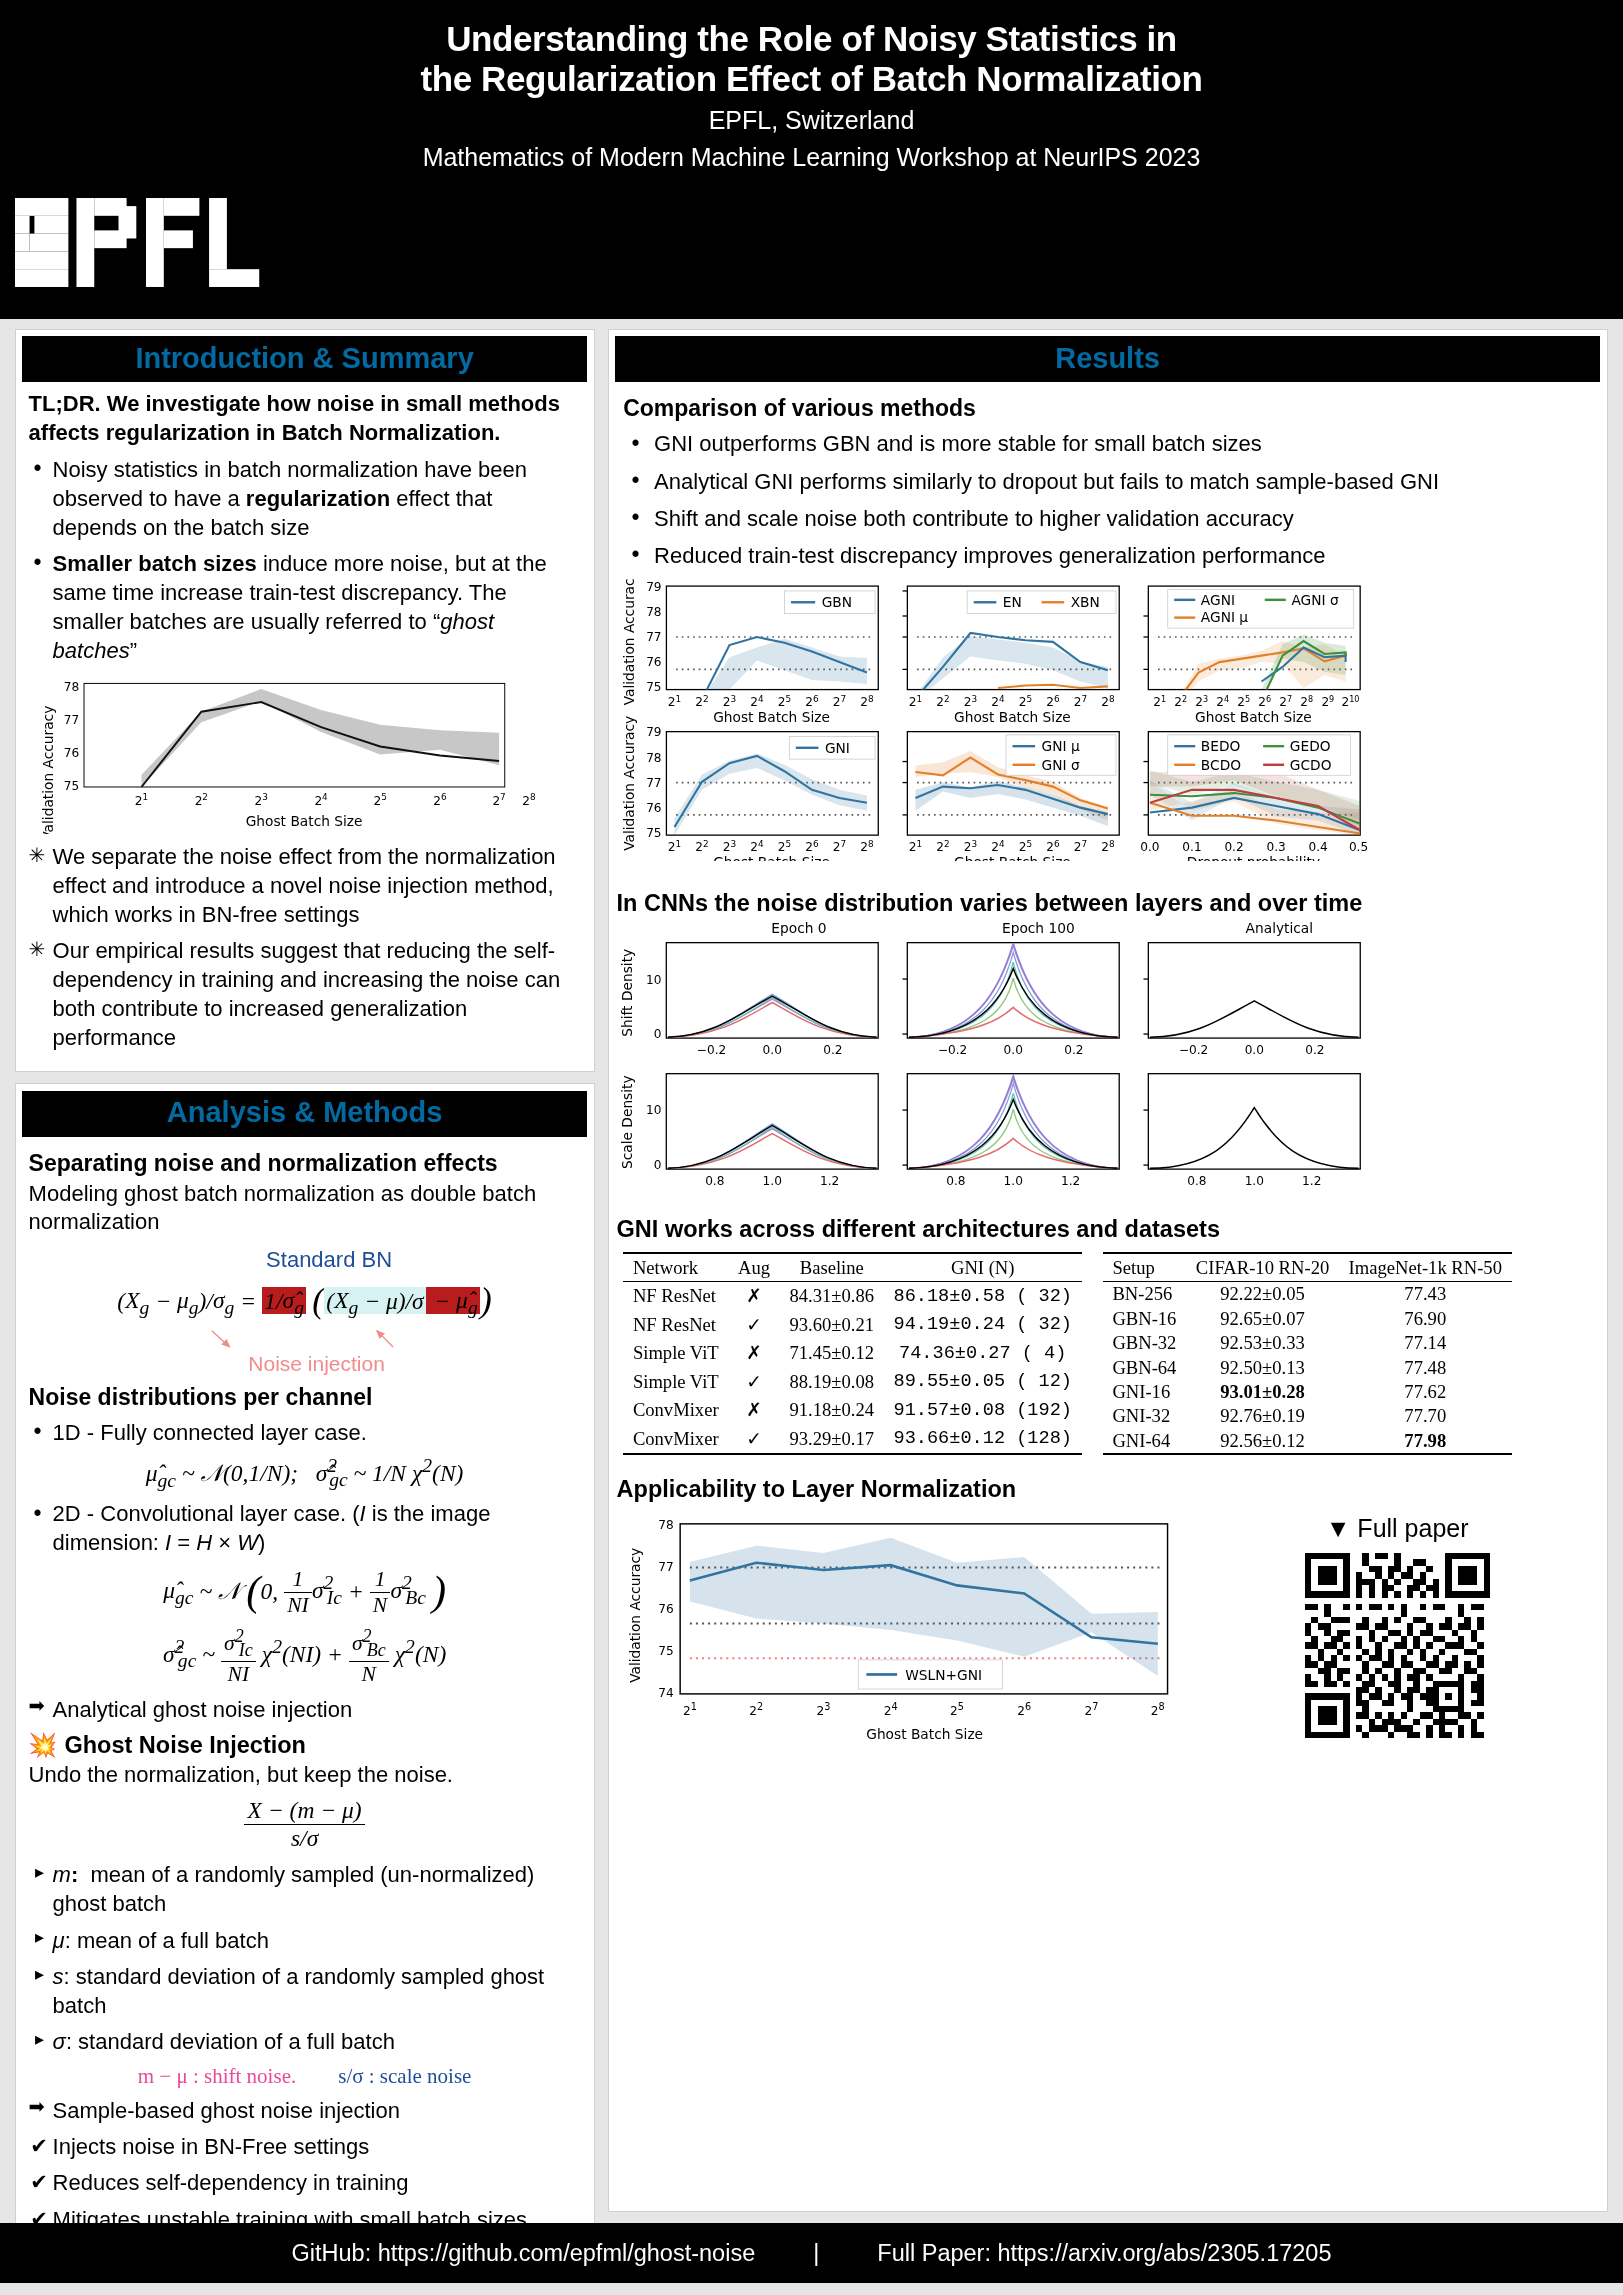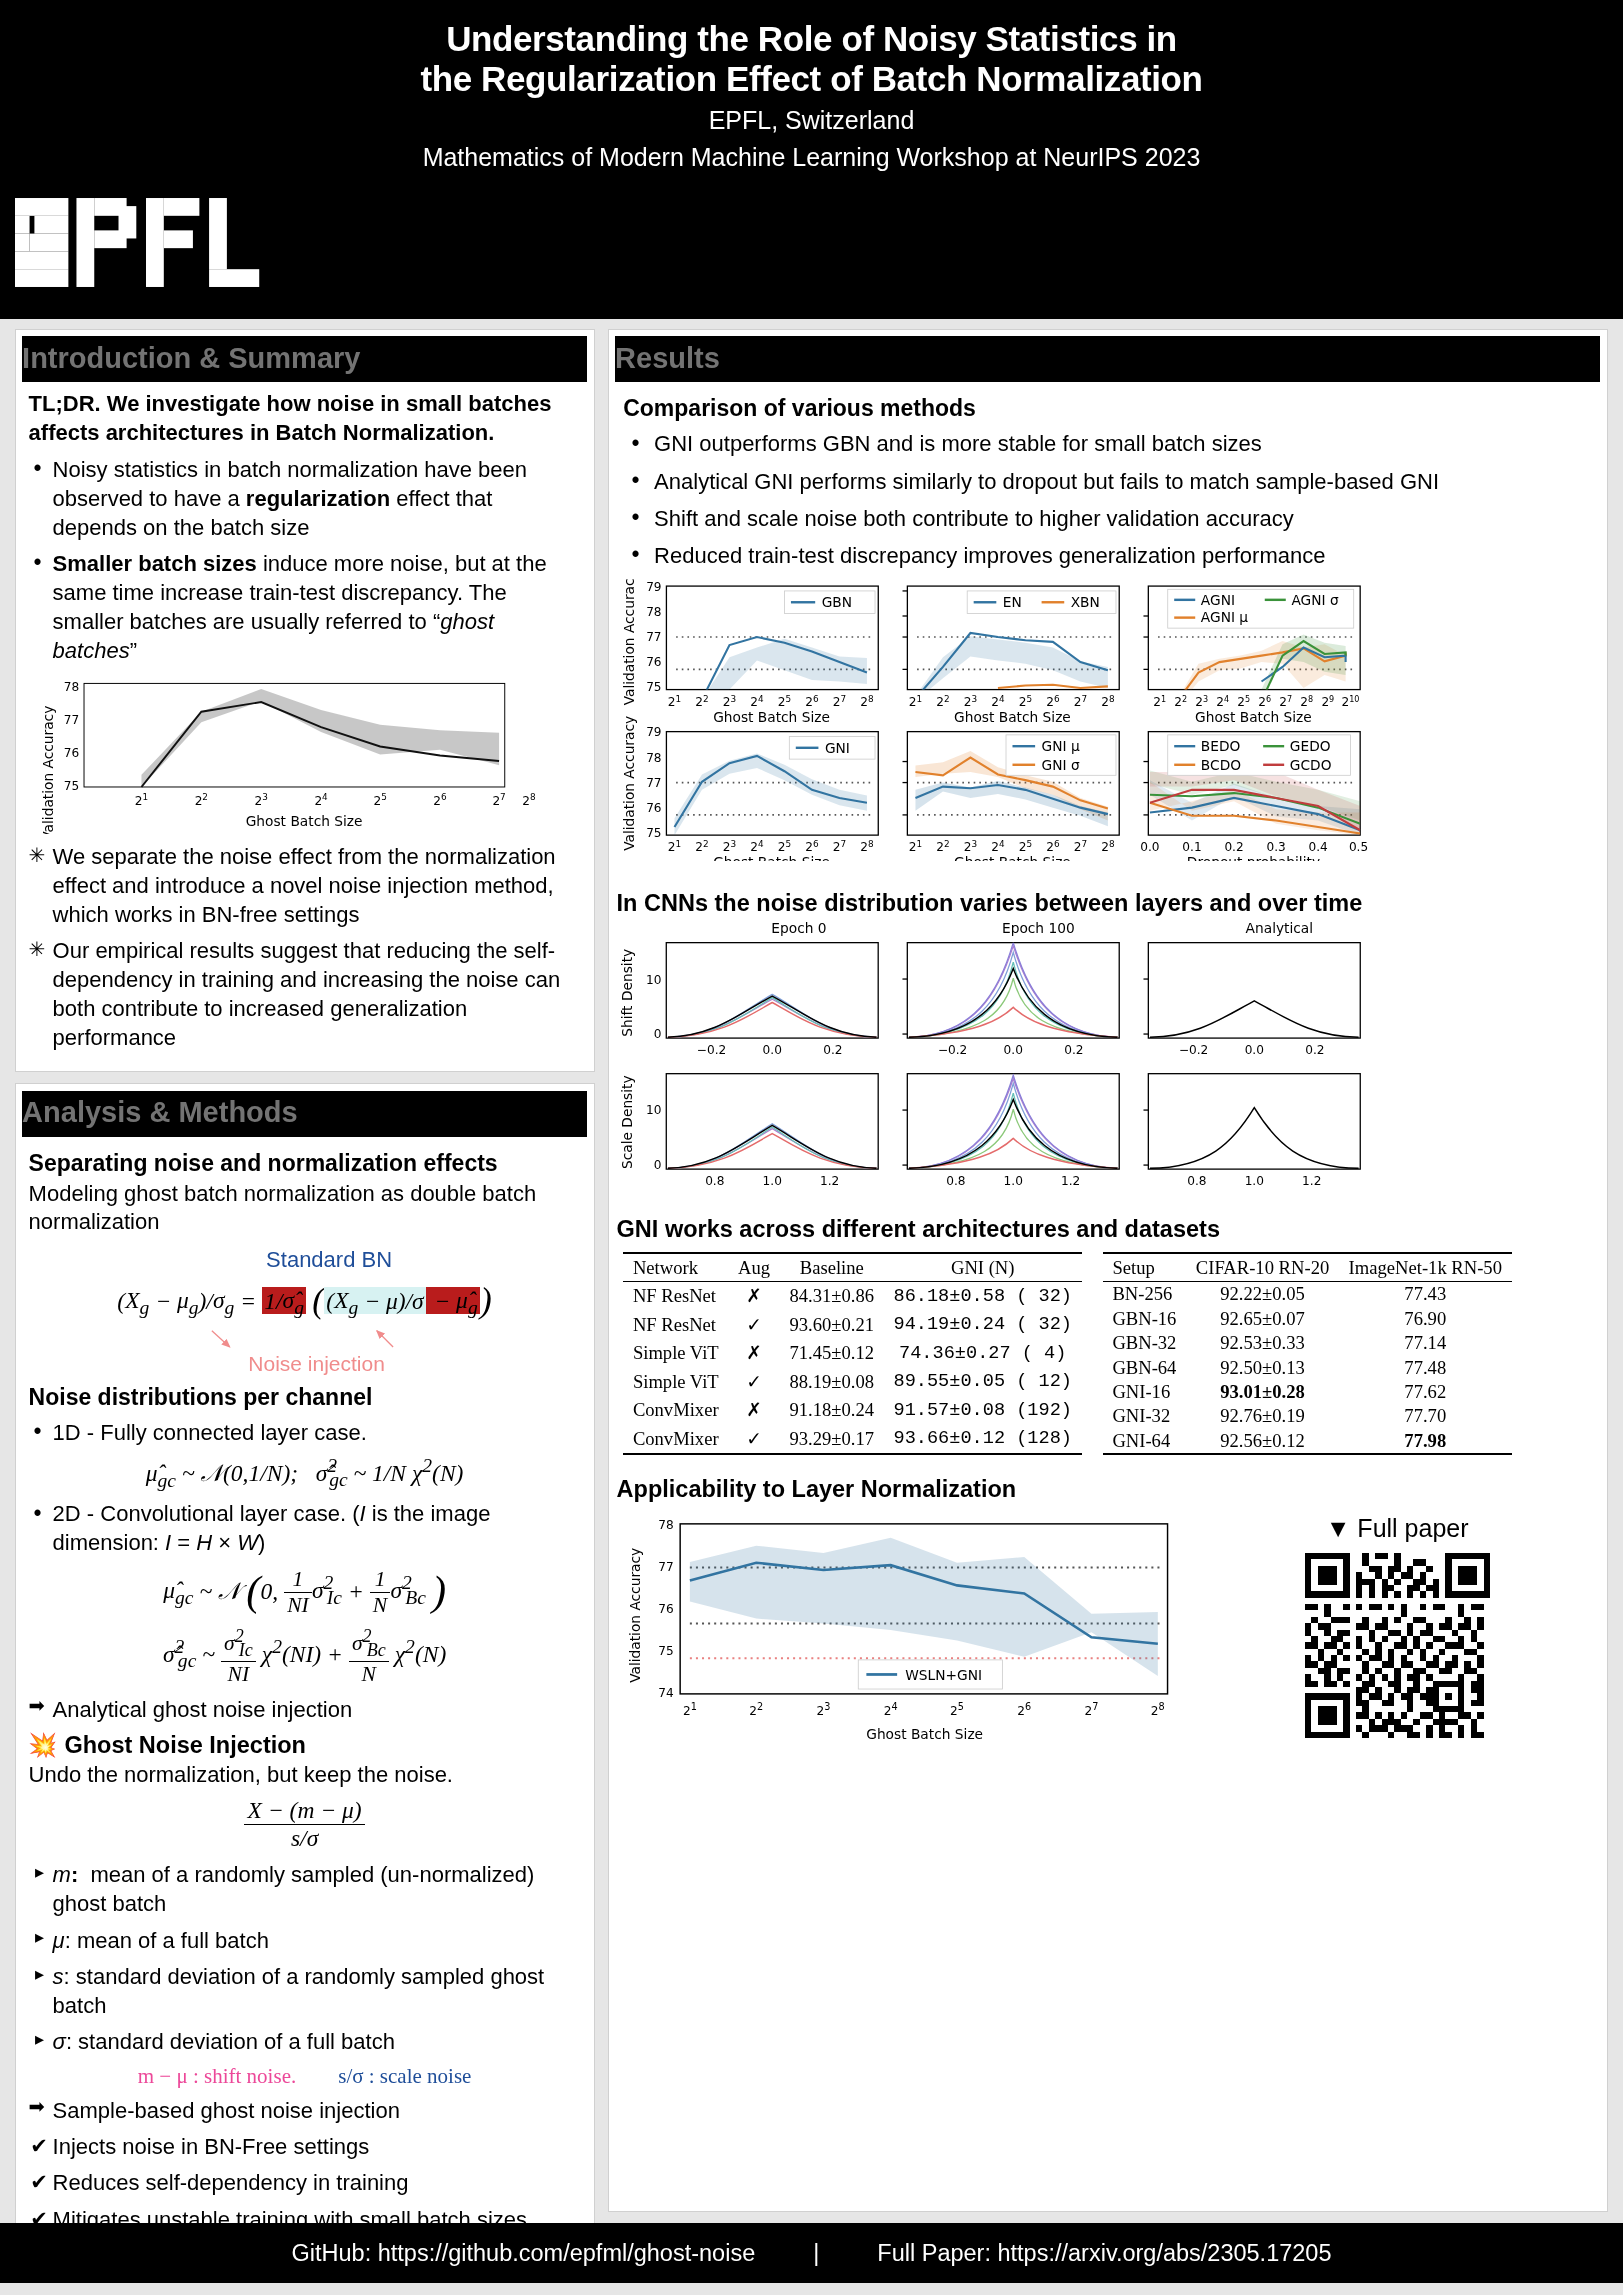--- a/index.html
+++ b/index.html
@@ -33,21 +33,21 @@
   .poster-body {
     position:absolute; top:319px; left:0;
     width:1623px; height:1903px;
     padding:9.7px 14.6px;
     display:flex; gap:13px;
   }
   .col-left  { width:580px; display:flex; flex-direction:column; gap:11.3px; }
   .col-right { width:1000px; }
   .card { background:#fff; border:0.8px solid #d0d0d0; }
   .card-head {
-    background:#000; color:#737373; text-align:left;
+    background:#000; color:#0369a1; text-align:center;
     font-weight:bold; font-size:29px; padding:5.7px 0 7.3px;
     margin:6.5px 6.5px 0 6.5px;
   }
   .card-body { padding:8px 13px 11.3px 13px; }
   
   .tldr { font-weight:bold; font-size:22px; line-height:1.3; }
   ul.bul { list-style:none; margin-top:7.3px; }
   ul.bul > li {
     font-size:22px; line-height:1.32; margin-bottom:7.3px;
     padding-left:24px; position:relative;
@@ -137,21 +137,21 @@
   </svg>
 </div>
 
 <div class="poster-body">
 
   <div class="col-left">
 
     <div class="card">
       <div class="card-head">Introduction &amp; Summary</div>
       <div class="card-body">
-        <div class="tldr">TL;DR. We investigate how noise in small batches affects architectures in Batch Normalization.</div>
+        <div class="tldr">TL;DR. We investigate how noise in small methods affects regularization in Batch Normalization.</div>
         <ul class="bul">
           <li>Noisy statistics in batch normalization have been observed to have a <b class="bold">regularization</b> effect that depends on the batch size</li>
           <li><b class="bold">Smaller batch sizes</b> induce more noise, but at the same time increase train-test discrepancy. The smaller batches are usually referred to “<i class="it">ghost batches</i>”</li>
         </ul>
 
         <svg width="534" height="162" viewBox="0 0 660 200">
           <text class="axl" x="30" y="125" transform="rotate(-90 30 125)" text-anchor="middle" font-size="15">Validation Accuracy</text>
 
           <text class="axt" x="62" y="23" text-anchor="end">78</text>
           <text class="axt" x="62" y="64" text-anchor="end">77</text>

